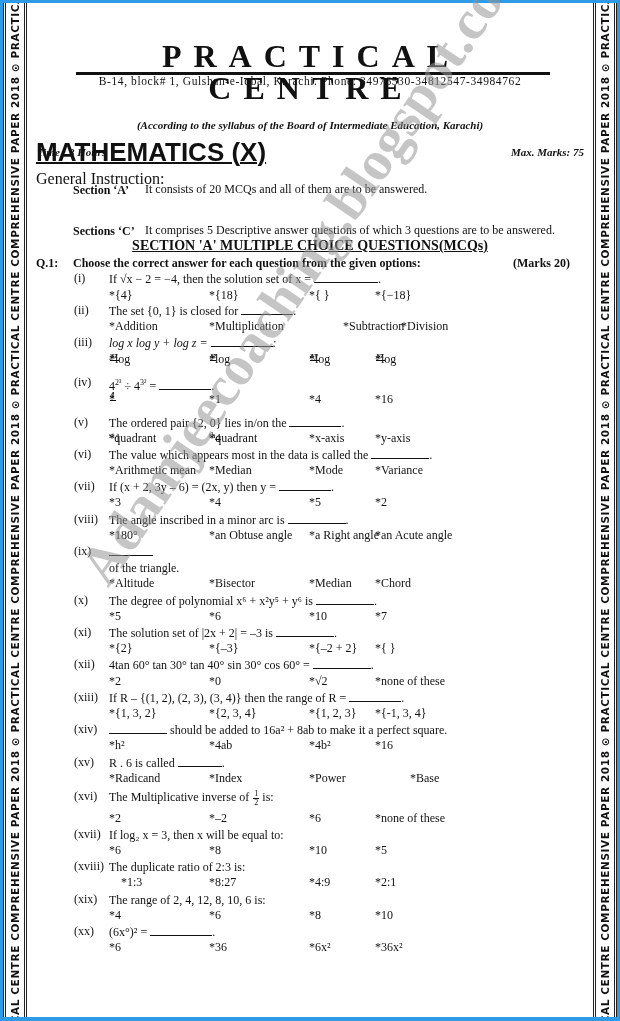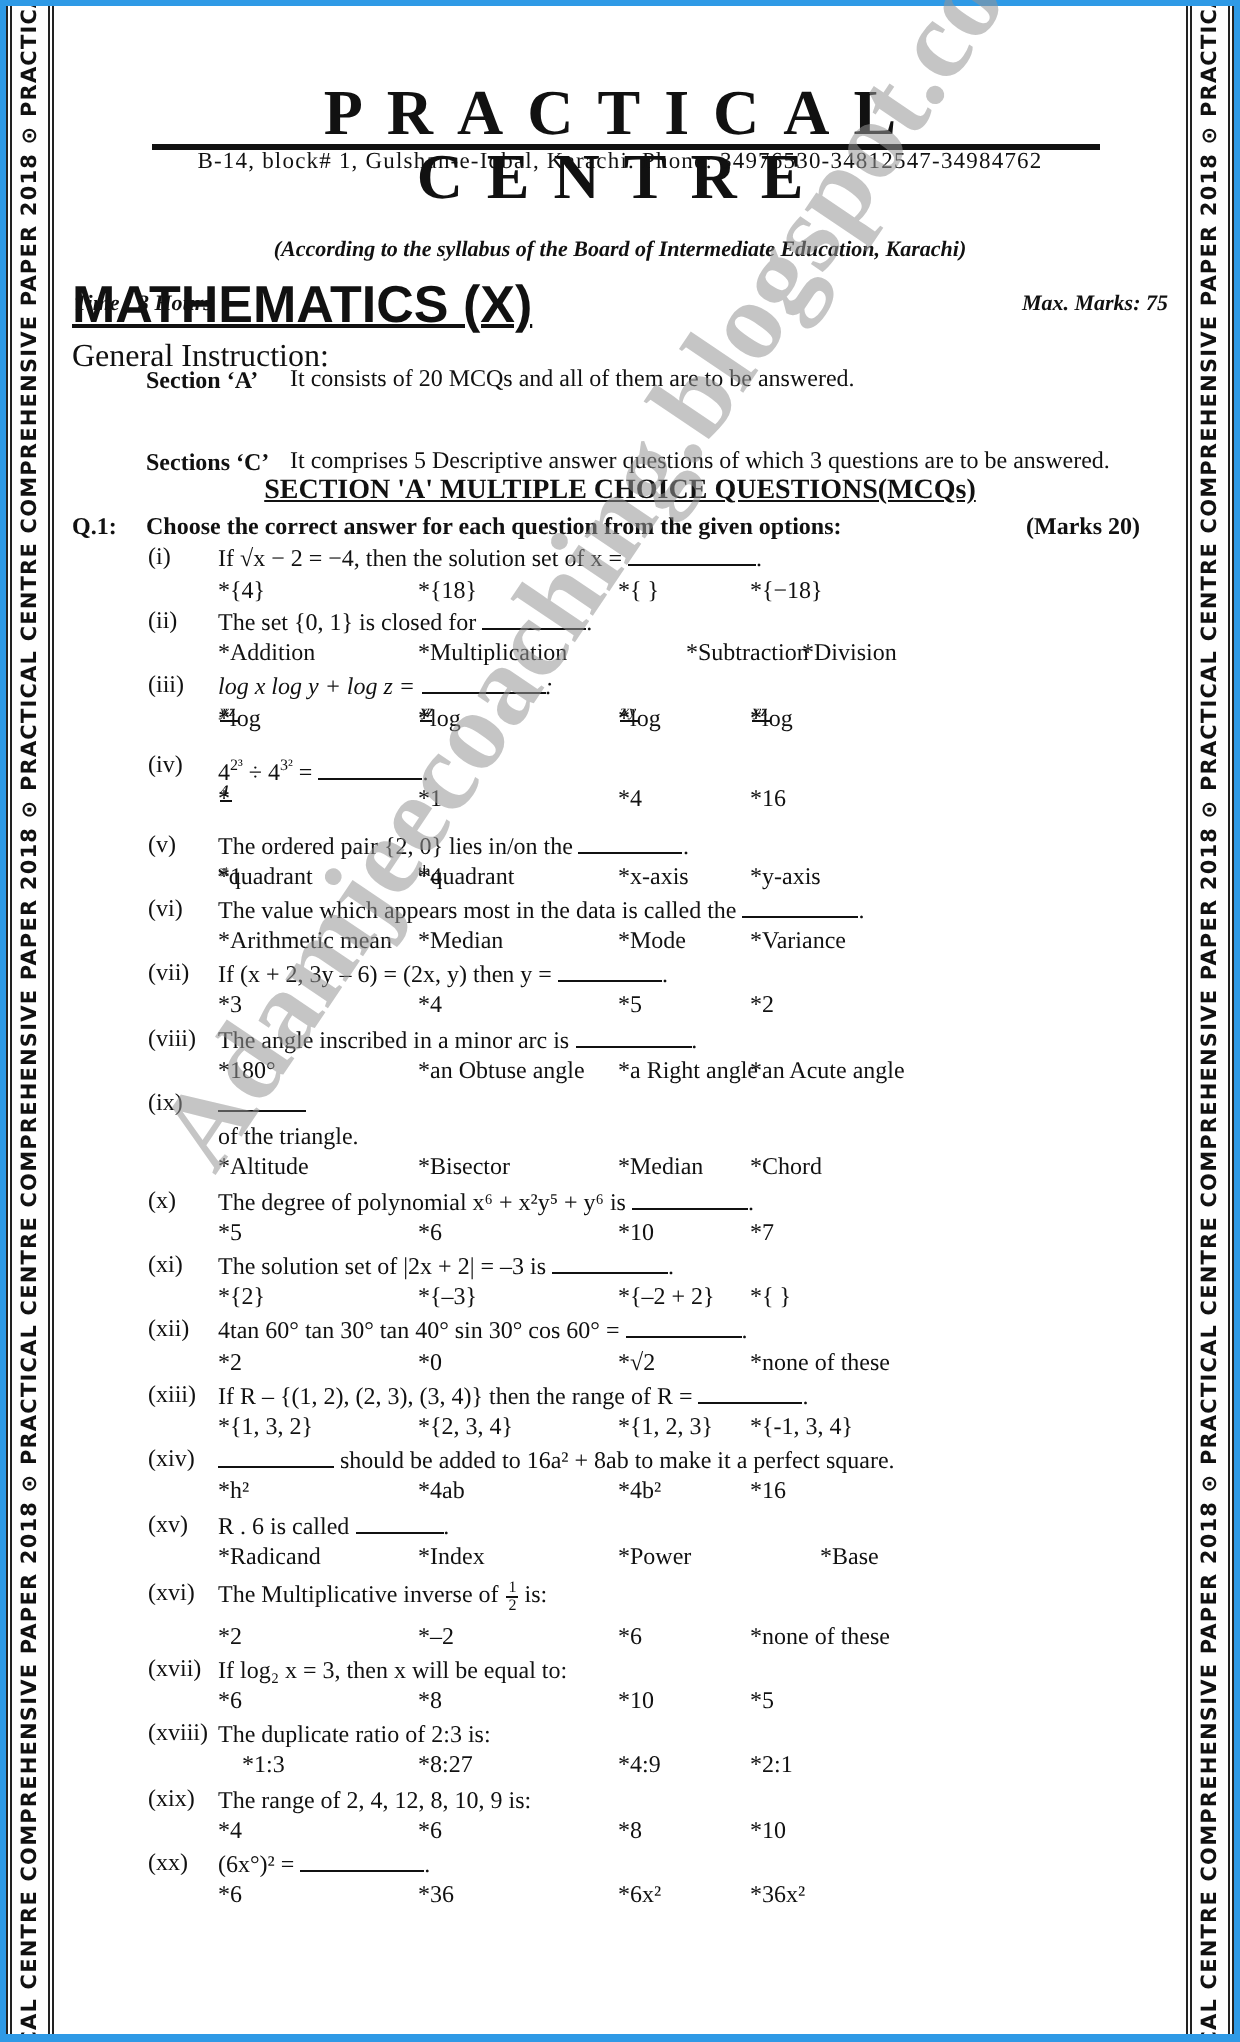--- a/index.html
+++ b/index.html
@@ -358,21 +358,21 @@
   </div>
   <div class="opts" style="top:875px">
     <span style="left:12px">*1:3</span>
     <span style="left:100px">*8:27</span>
     <span style="left:200px">*4:9</span>
     <span style="left:266px">*2:1</span>
   </div>
 
   <div class="mcq" style="top:892px">
     <span class="num">(xix)</span>
-    <span class="stem">The range of 2, 4, 12, 8, 10, 9 is:</span>
+    <span class="stem">The range of 2, 4, 12, 8, 10, 6 is:</span>
   </div>
   <div class="opts" style="top:908px">
     <span style="left:0">*4</span>
     <span style="left:100px">*6</span>
     <span style="left:200px">*8</span>
     <span style="left:266px">*10</span>
   </div>
 
   <div class="mcq" style="top:924px">
     <span class="num">(xx)</span>

